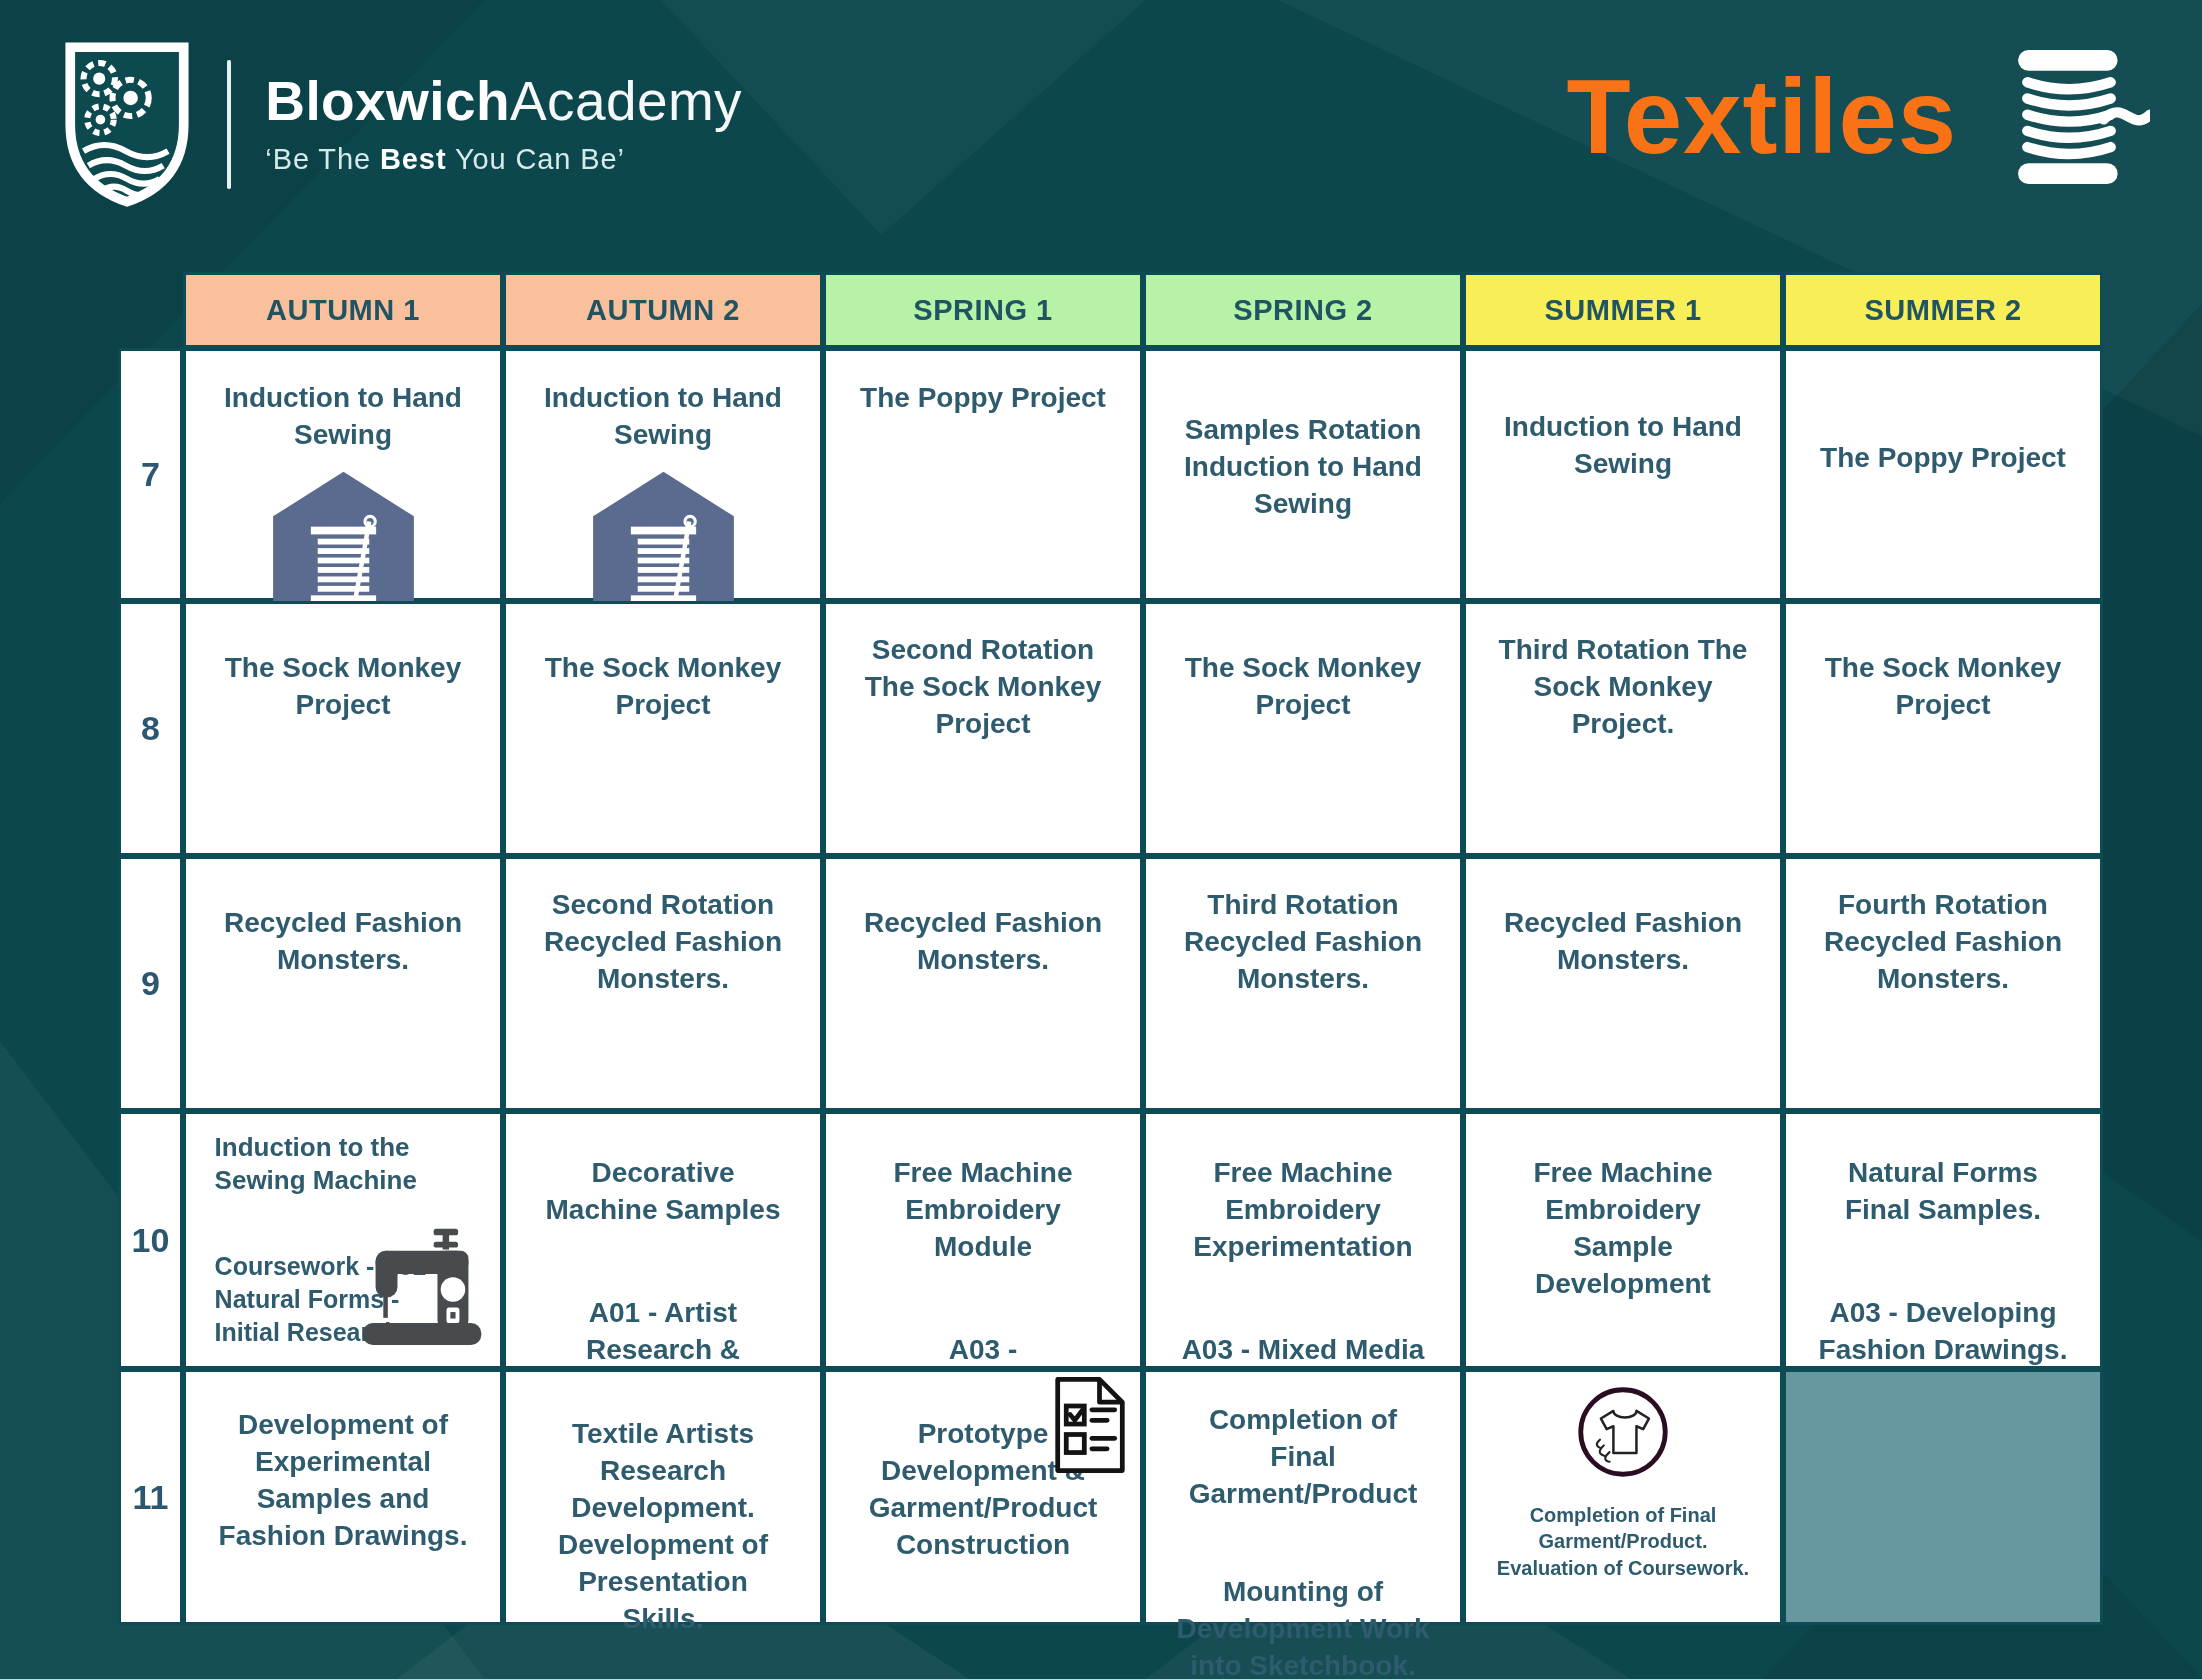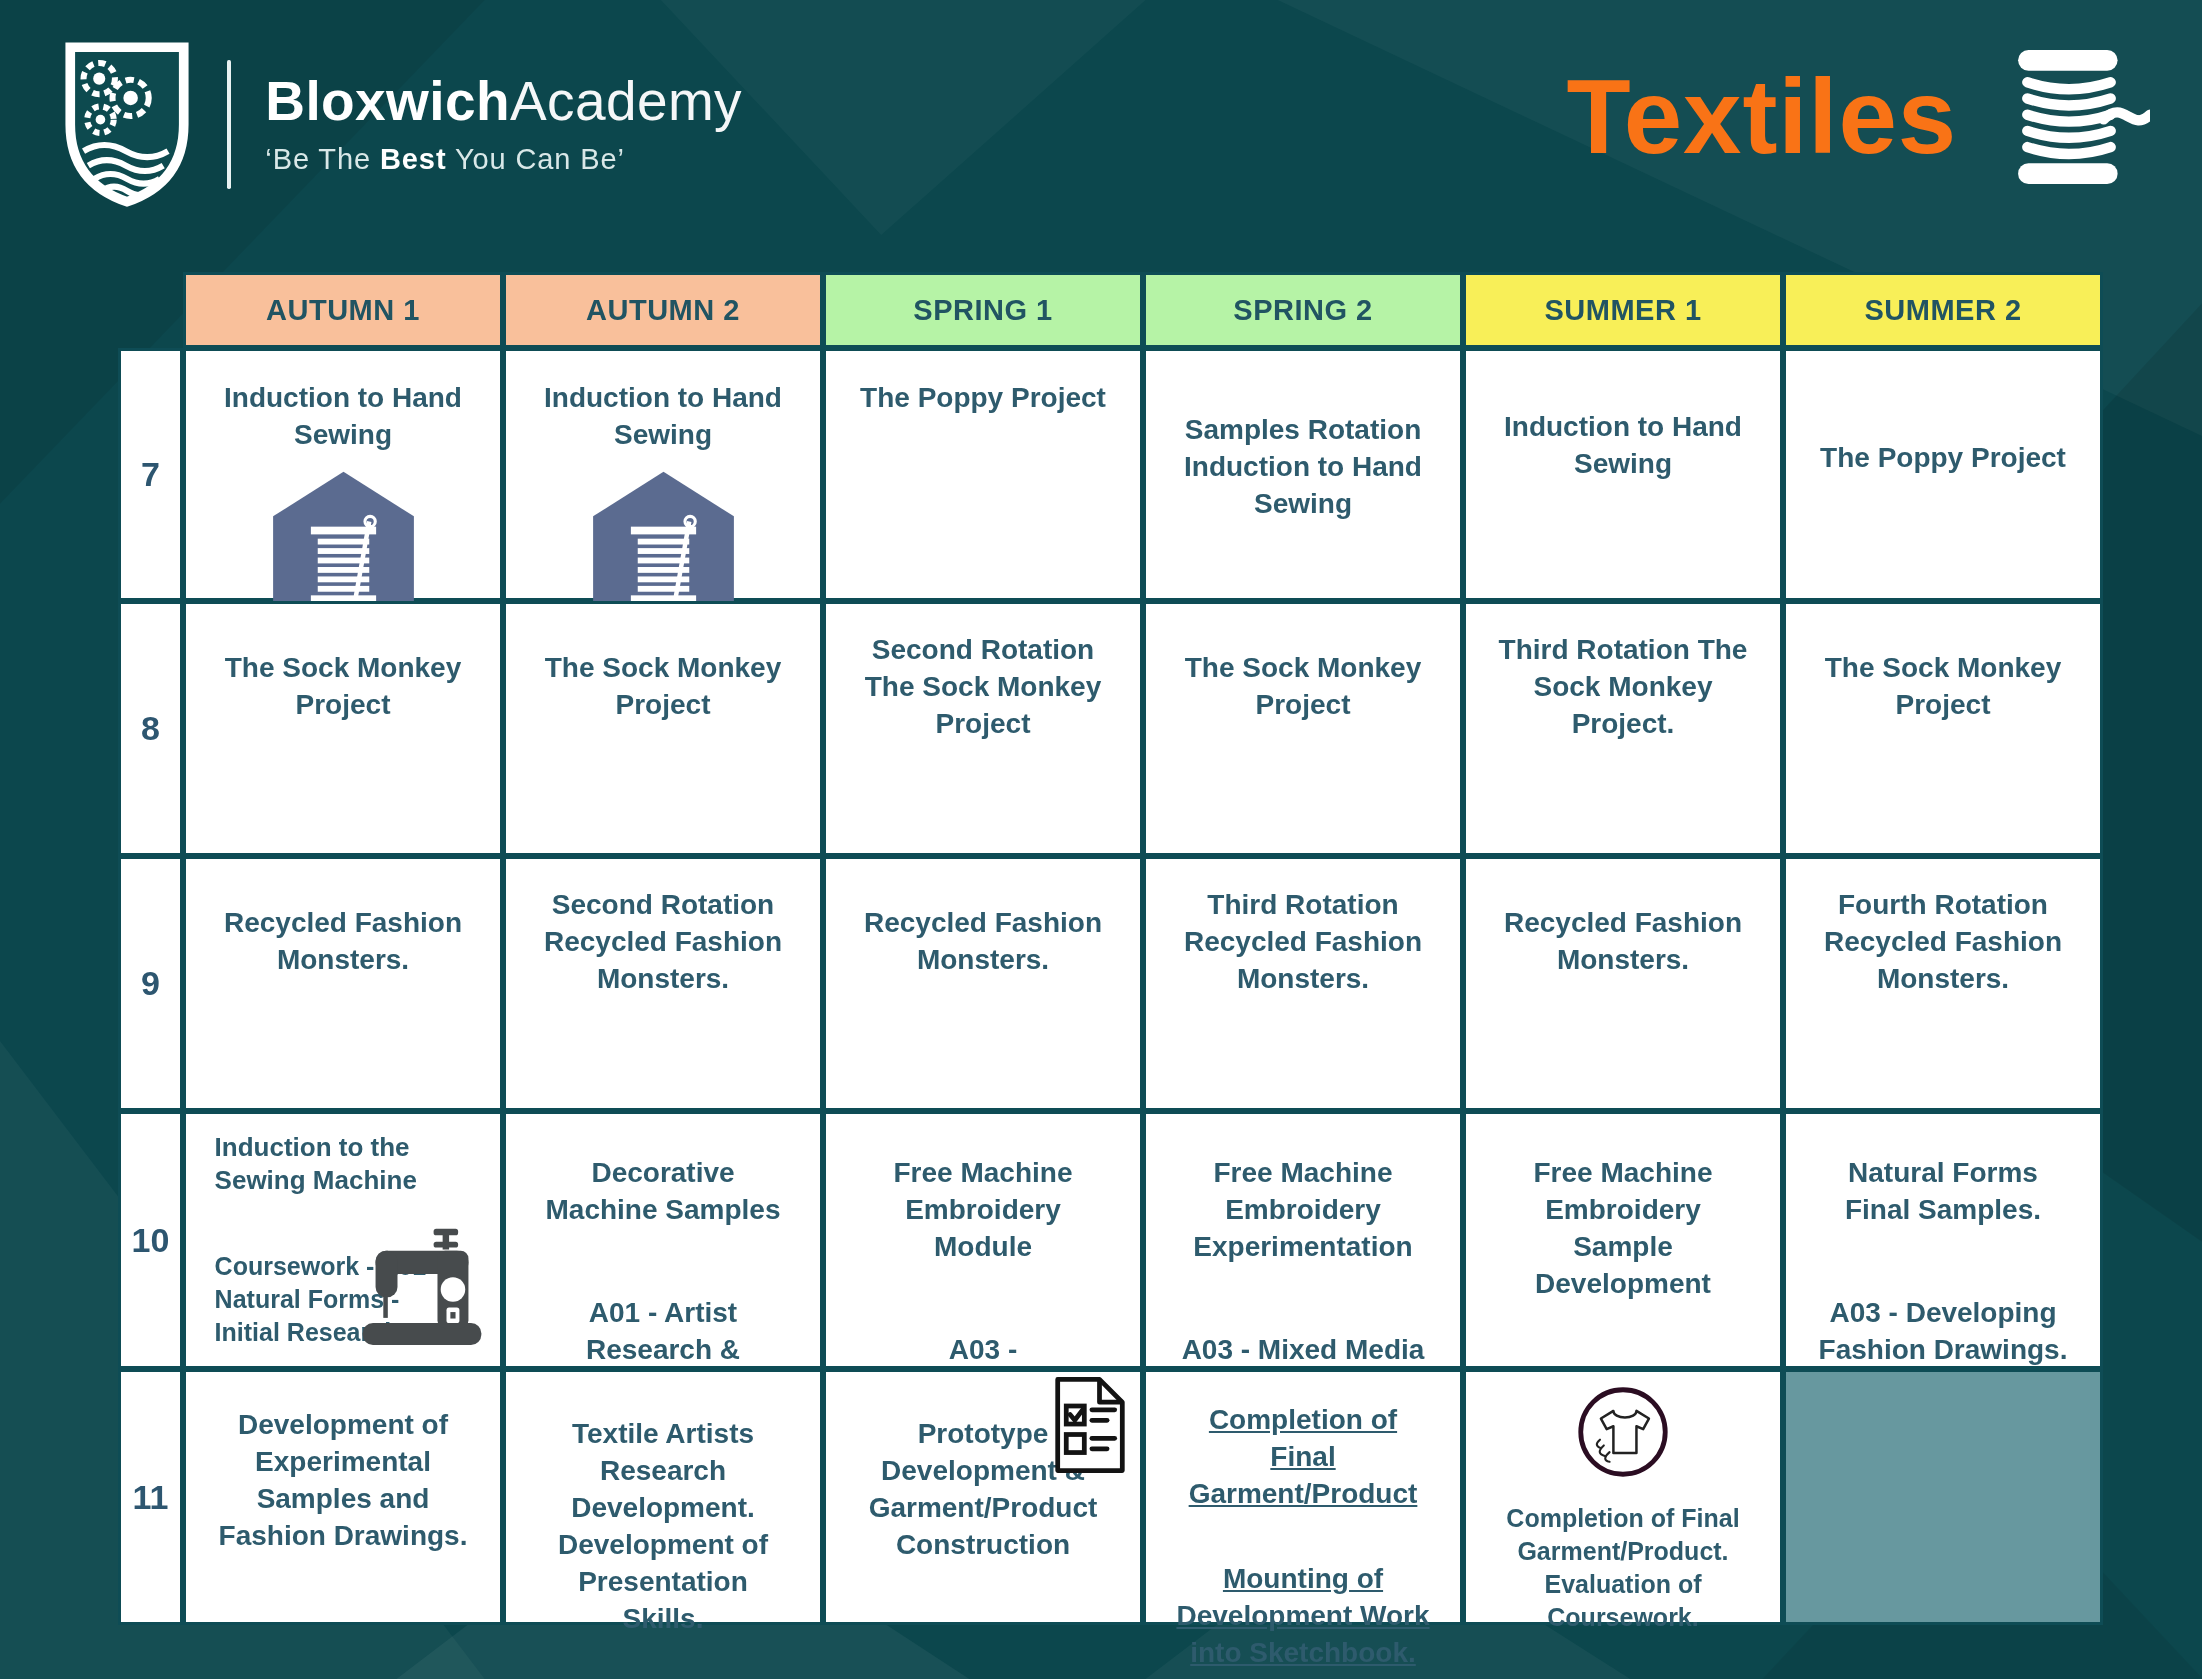--- a/index.html
+++ b/index.html
@@ -78,21 +78,21 @@
   .pb40{padding-bottom:34px;}
   .pb60{padding-bottom:52px;}
   .pb90{padding-bottom:77px;}
   .v-lift{justify-content:center;padding-bottom:103px;}
   .two{justify-content:flex-start;padding-top:33px;gap:50px;}
   .row10-a1{align-items:flex-start;text-align:left;justify-content:center;
             font-size:25px;padding:24px 20.6px;gap:38px;}
   .row10-a1 .h{font-weight:800;font-size:26px;line-height:1.25;}
   .sewing-machine{position:absolute;right:10.3px;bottom:12px;width:136px;height:129px;}
   .checklist{position:absolute;right:12px;top:3.4px;width:76px;height:100px;}
-  .row11-su1{font-size:25px;font-weight:700;padding-top:12px;gap:13.8px;justify-content:flex-start;}
+  .row11-su1{font-size:20px;font-weight:700;padding-top:12px;gap:13.8px;justify-content:flex-start;}
   .tshirt-circle{width:96px;height:96px;flex:0 0 auto;}
   .empty-teal{background:var(--emptyteal);}
   .hex-icon{width:157px;height:182px;margin-top:8.6px;flex:0 0 auto;}
 </style>
 </head>
 <body>
 
 <div class="poly p1"></div>
 <div class="poly p2"></div>
 <div class="poly p3"></div>
@@ -290,21 +290,21 @@
       <path d="M50 4 v24 h24" fill="none" stroke="#131313" stroke-width="5" stroke-linejoin="round"></path>
       <rect x="15" y="32" width="19" height="19" fill="none" stroke="#131313" stroke-width="5"></rect>
       <path d="M19 41 l5 6 9 -12" fill="none" stroke="#131313" stroke-width="5" stroke-linecap="round"></path>
       <line x1="42" y1="36" x2="66" y2="36" stroke="#131313" stroke-width="5" stroke-linecap="round"></line>
       <line x1="42" y1="47" x2="58" y2="47" stroke="#131313" stroke-width="5" stroke-linecap="round"></line>
       <rect x="15" y="62" width="19" height="19" fill="none" stroke="#131313" stroke-width="5"></rect>
       <line x1="42" y1="66" x2="66" y2="66" stroke="#131313" stroke-width="5" stroke-linecap="round"></line>
       <line x1="42" y1="77" x2="58" y2="77" stroke="#131313" stroke-width="5" stroke-linecap="round"></line>
     </svg>
   </div>
-  <div class="cell two" style="padding-top:22.4px;gap:32px;text-decoration:underline;">
+  <div class="cell two" style="padding-top:22.4px;gap:45px;">
     <p>Completion of Final Garment/Product</p>
     <p>Mounting of Development Work into Sketchbook.</p>
   </div>
   <div class="cell row11-su1">
     <svg class="tshirt-circle" viewBox="0 0 100 100">
       <circle cx="50" cy="50" r="44" fill="#fff" stroke="#2b0d22" stroke-width="5"></circle>
       <path d="M40 28 l-13 8 6 11 7 -3 v28 h24 v-28 l7 3 6 -11 -13 -8 a12 7 0 0 1 -24 0 z" fill="#fff" stroke="#222" stroke-width="2.6" stroke-linejoin="round"></path>
       <path d="M26 58 q-7 6 1 9 M30 64 q-9 8 1 11 M36 71 q-9 8 0 10" fill="none" stroke="#222" stroke-width="2.2" stroke-linecap="round"></path>
     </svg>
     <p>Completion of Final Garment/Product. Evaluation of Coursework.</p>

